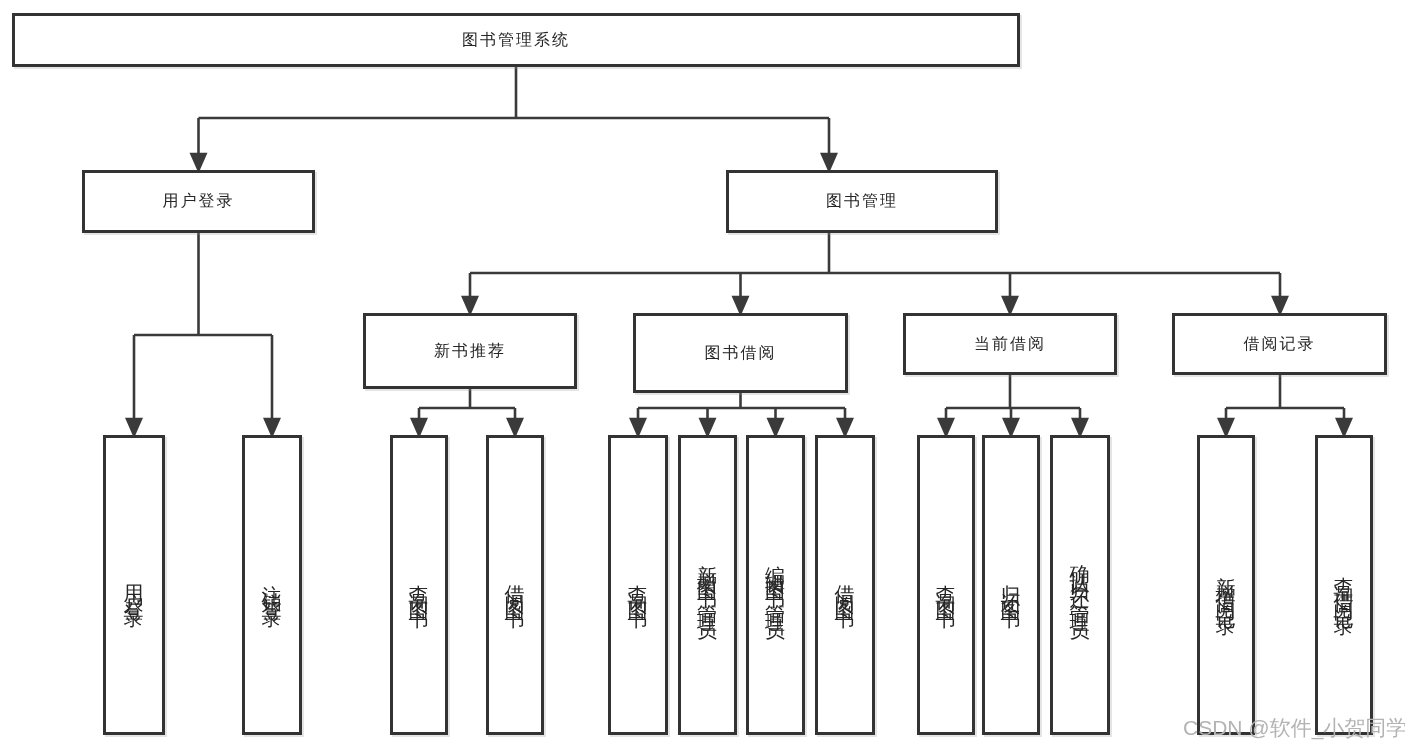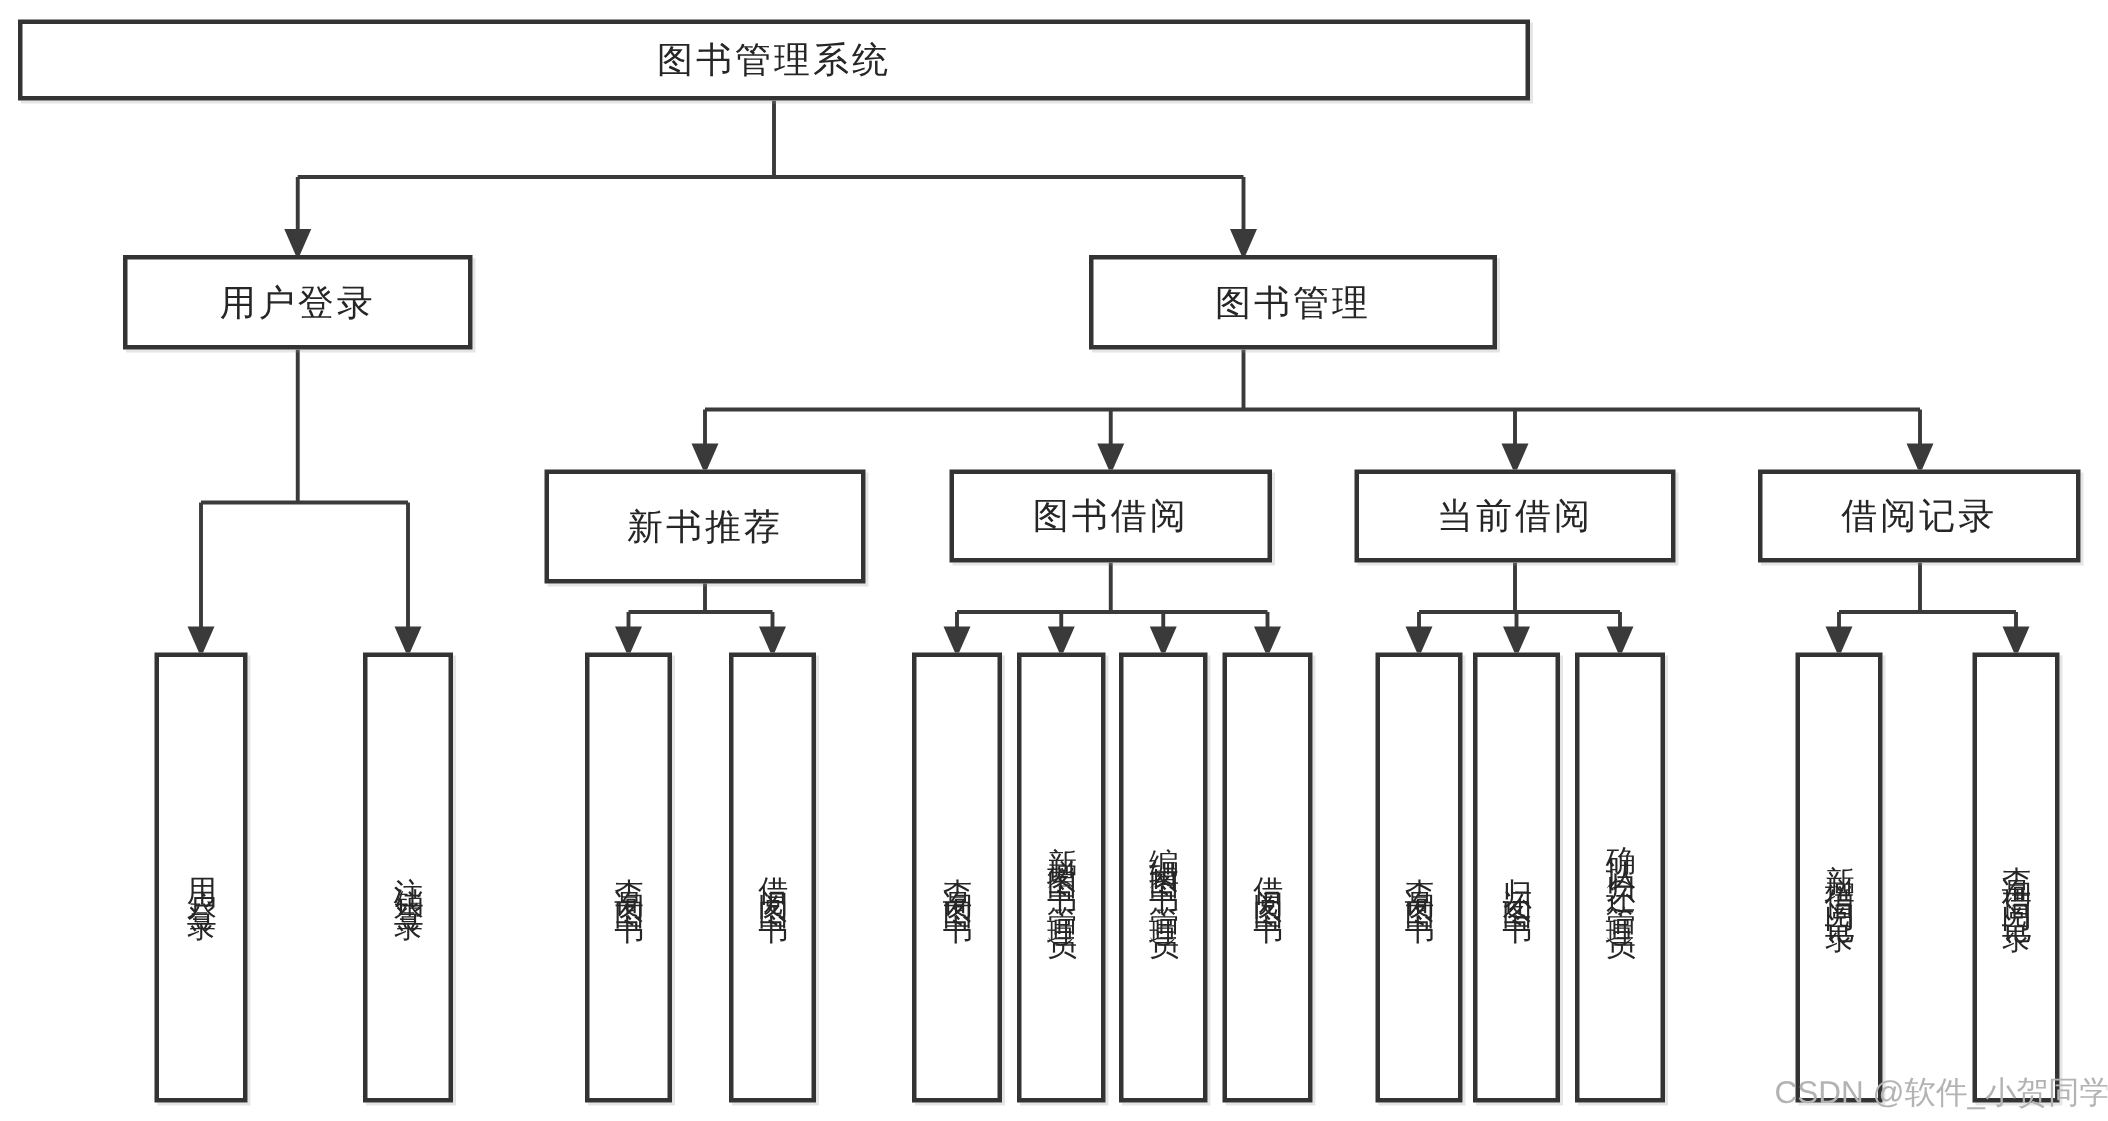--- a/index.html
+++ b/index.html
@@ -26,21 +26,21 @@
     box-sizing: border-box;
     background: #ffffff;
     border: 3px solid #333333;
     display: flex;
     align-items: center;
     justify-content: center;
     color: #262626;
     box-shadow: 2px 2px 0 rgba(150,150,150,0.25);
   }
   .node.h span {
-    font-size: 24px;
+    font-size: 16px;
     letter-spacing: 2px;
     white-space: nowrap;
   }
   .node.v span {
     writing-mode: vertical-lr;
     font-size: 20px;
     letter-spacing: 8px;
     line-height: 1;
   }
   .watermark {
@@ -143,21 +143,21 @@
   <div class="node h" style="left:82px; top:170px; width:233px; height:63px;">
     <span>用户登录</span>
   </div>
   <div class="node h" style="left:726px; top:170px; width:272px; height:63px;align-items:center;">
     <span>图书管理</span>
   </div>
 
   <div class="node h" style="left:363px; top:313px; width:214px; height:76px;">
     <span>新书推荐</span>
   </div>
-  <div class="node h" style="left:633px; top:313px; width:215px; height:62px;">
+  <div class="node h" style="left:633px; top:313px; width:215px; height:80px;">
     <span>图书借阅</span>
   </div>
   <div class="node h" style="left:903px; top:313px; width:214px; height:62px;">
     <span>当前借阅</span>
   </div>
   <div class="node h" style="left:1172px; top:313px; width:215px; height:62px;">
     <span>借阅记录</span>
   </div>
 
   <div class="node v" style="left:103px; top:435px; width:62px; height:300px;">

